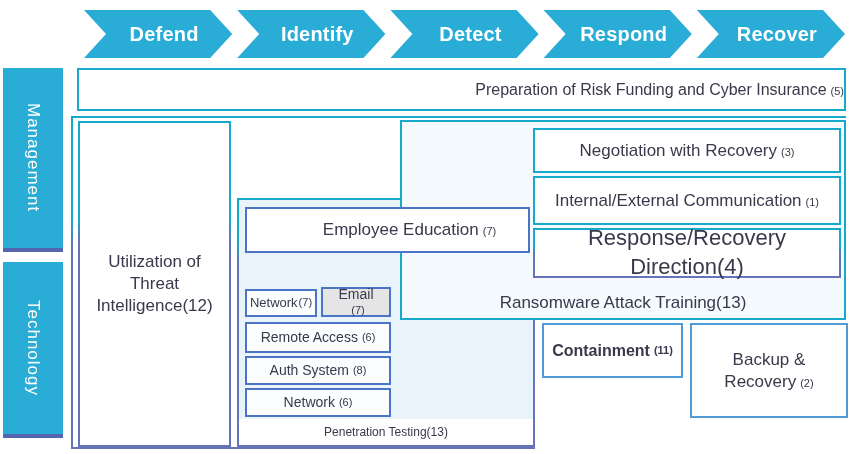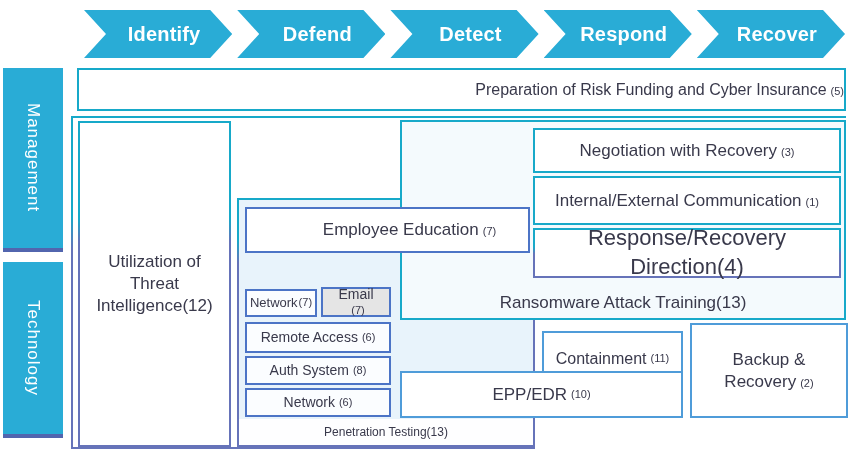--- a/index.html
+++ b/index.html
@@ -79,37 +79,37 @@
   #employee{left:245px;top:207px;width:285px;height:46px;z-index:5;padding-left:44px;}
   #device{left:245px;top:289px;width:72px;height:28px;font-size:13px;background:#FBFDFF;}
   #device .cnt{margin-left:1px;}
   #email{left:321px;top:287px;width:70px;height:30px;font-size:14px;background:#e5e5e5;flex-direction:column;}
   #remote{left:245px;top:322px;width:146px;height:31px;font-size:14px;background:#FBFDFF;}
   #auth{left:245px;top:356px;width:146px;height:29px;font-size:14px;background:#FBFDFF;}
   #network{left:245px;top:388px;width:146px;height:29px;font-size:14px;background:#FBFDFF;}
   #negotiation{left:533px;top:128px;width:308px;height:45px;}
   #internal{left:533px;top:176px;width:308px;height:49px;}
   #response{left:533px;top:228px;width:308px;height:50px;}
-  #containment{left:542px;top:331px;width:141px;height:55px;font-size:16px;}
+  #containment{left:542px;top:323px;width:141px;height:55px;font-size:16px;font-weight:bold;}
   #epp{left:400px;top:371px;width:283px;height:47px;}
   #backup{left:690px;top:323px;width:158px;height:95px;padding:0 14px;}
   #util{left:78px;top:121px;width:153px;height:326px;}
   #pen-container{left:237px;top:198px;width:298px;height:249px;}
 </style>
 </head>
 <body>
 
 <div id="stage">
 
   <div id="chevrons">
     <div class="chev">
+        <span>Defend</span>
+      </div>
+    <div class="chev">
         <span>Identify</span>
-      </div>
-    <div class="chev">
-        <span>Defend</span>
       </div>
     <div class="chev">
         <span>Detect</span>
       </div>
     <div class="chev">
         <span>Respond</span>
       </div>
     <div class="chev">
         <span>Recover</span>
       </div>
@@ -197,23 +197,19 @@
       <span>
         <span>Response/Recovery Direction</span><span class="cnt">(4)</span>
       </span>
     </div>
   </div>
 
   <div class="box lblue-b" id="containment">
     <span>Containment</span>
       <span class="cnt">(11)</span>
   </div>
-  <div class="box lblue-b" id="epp">
-    <span>EPP/EDR</span>
-      <span class="cnt">(10)</span>
-  </div>
   <div class="box lblue-b" id="backup">
     <span>
       <span>Backup &amp; Recovery</span><span class="cnt">(2)</span>
     </span>
   </div>
 
 </div>
 
 </body></html>

